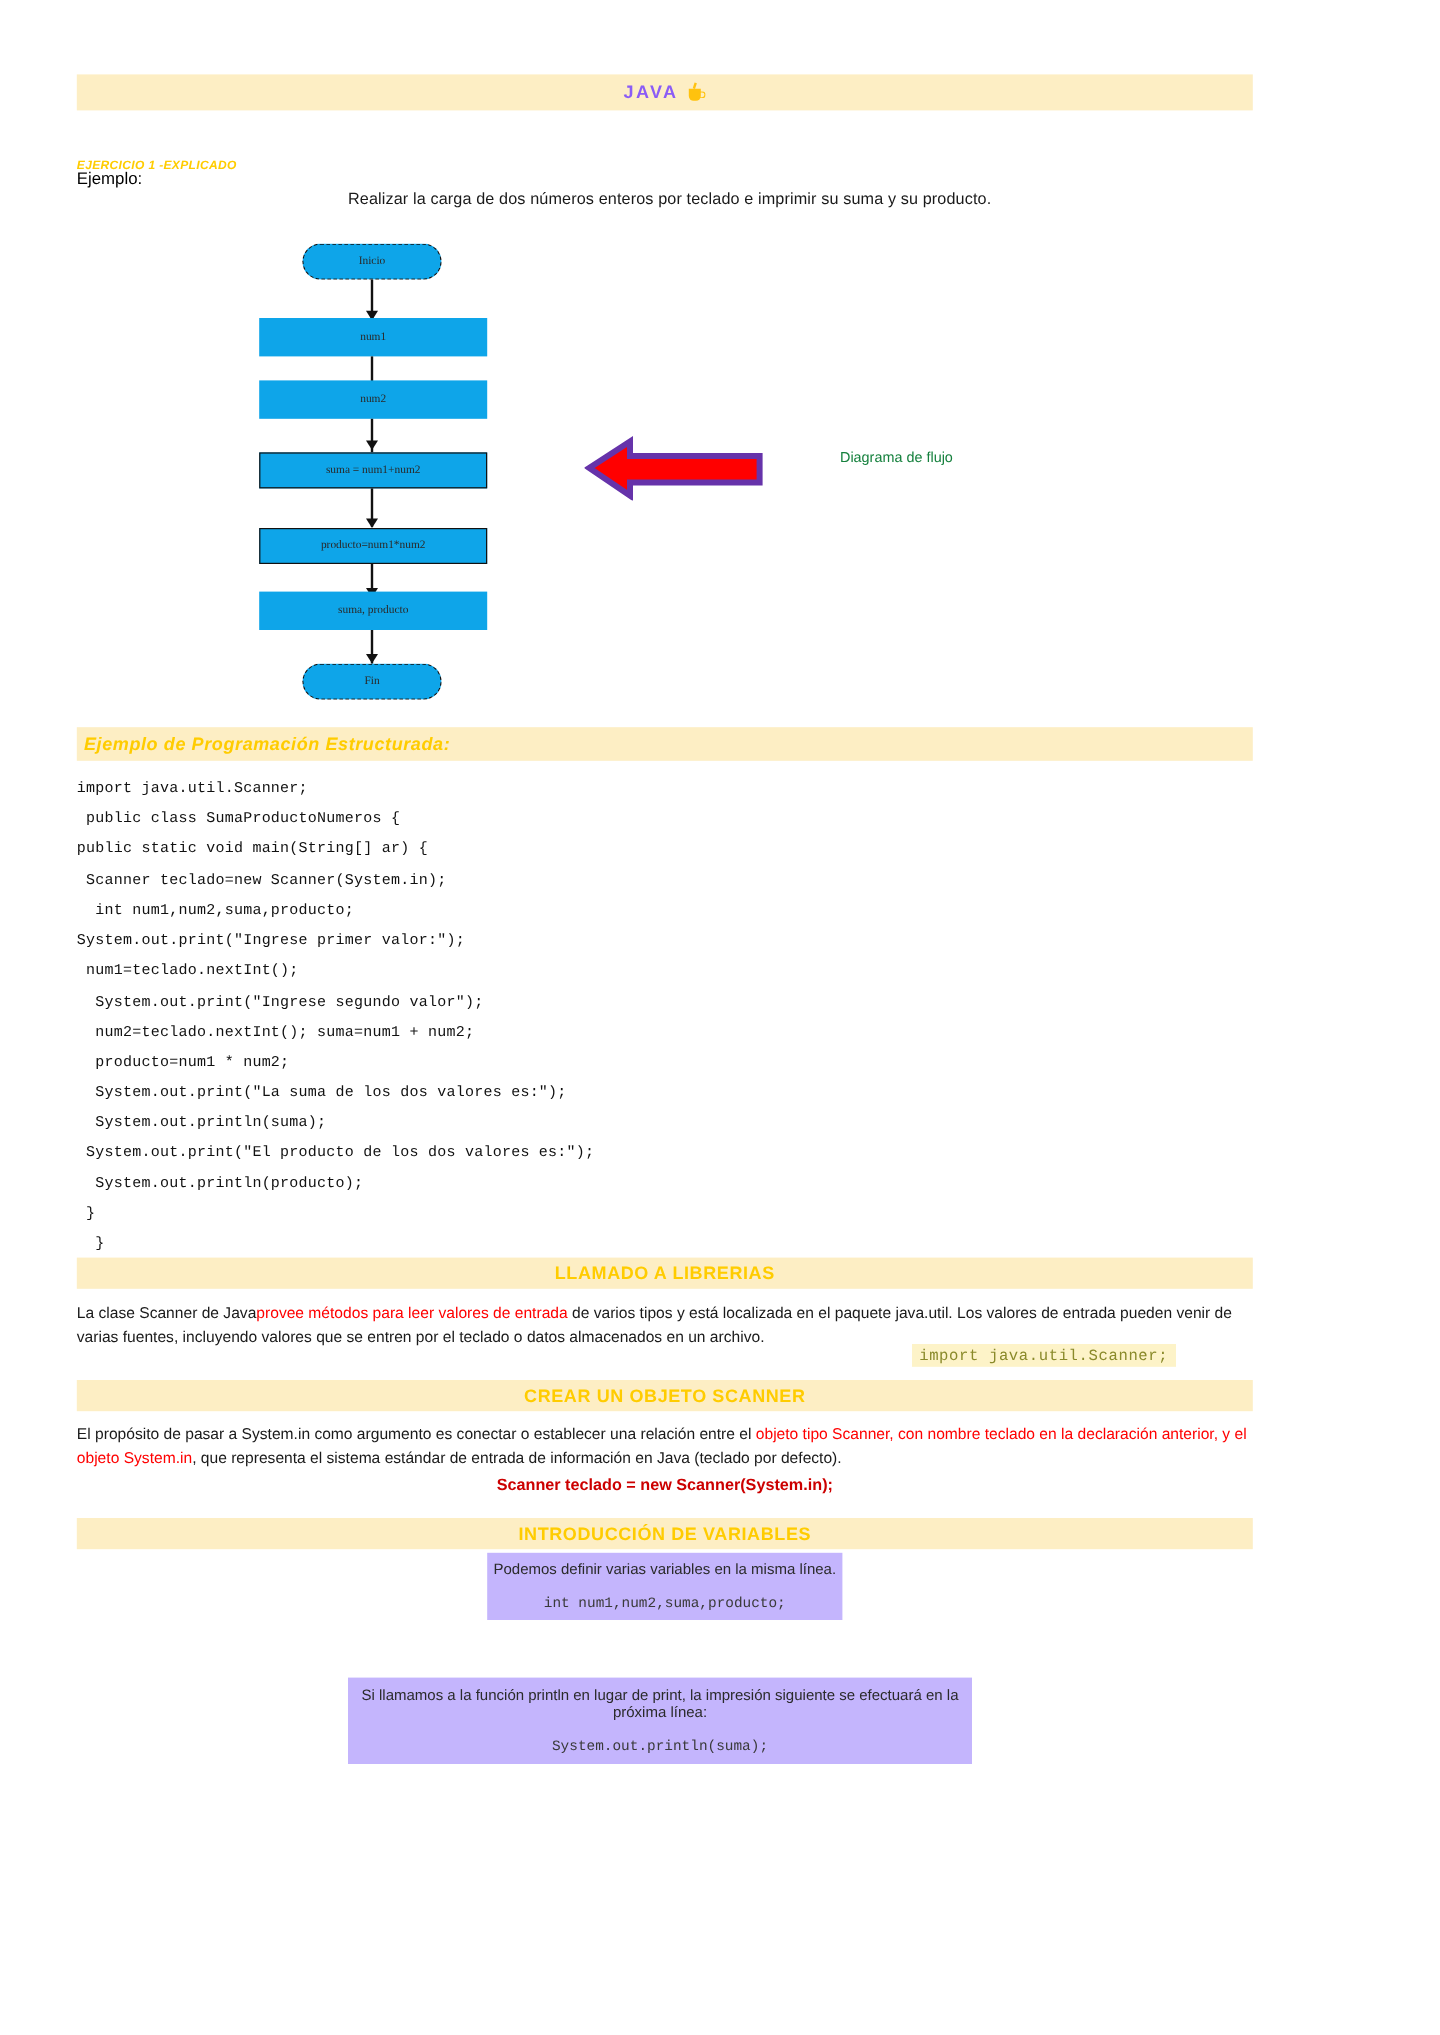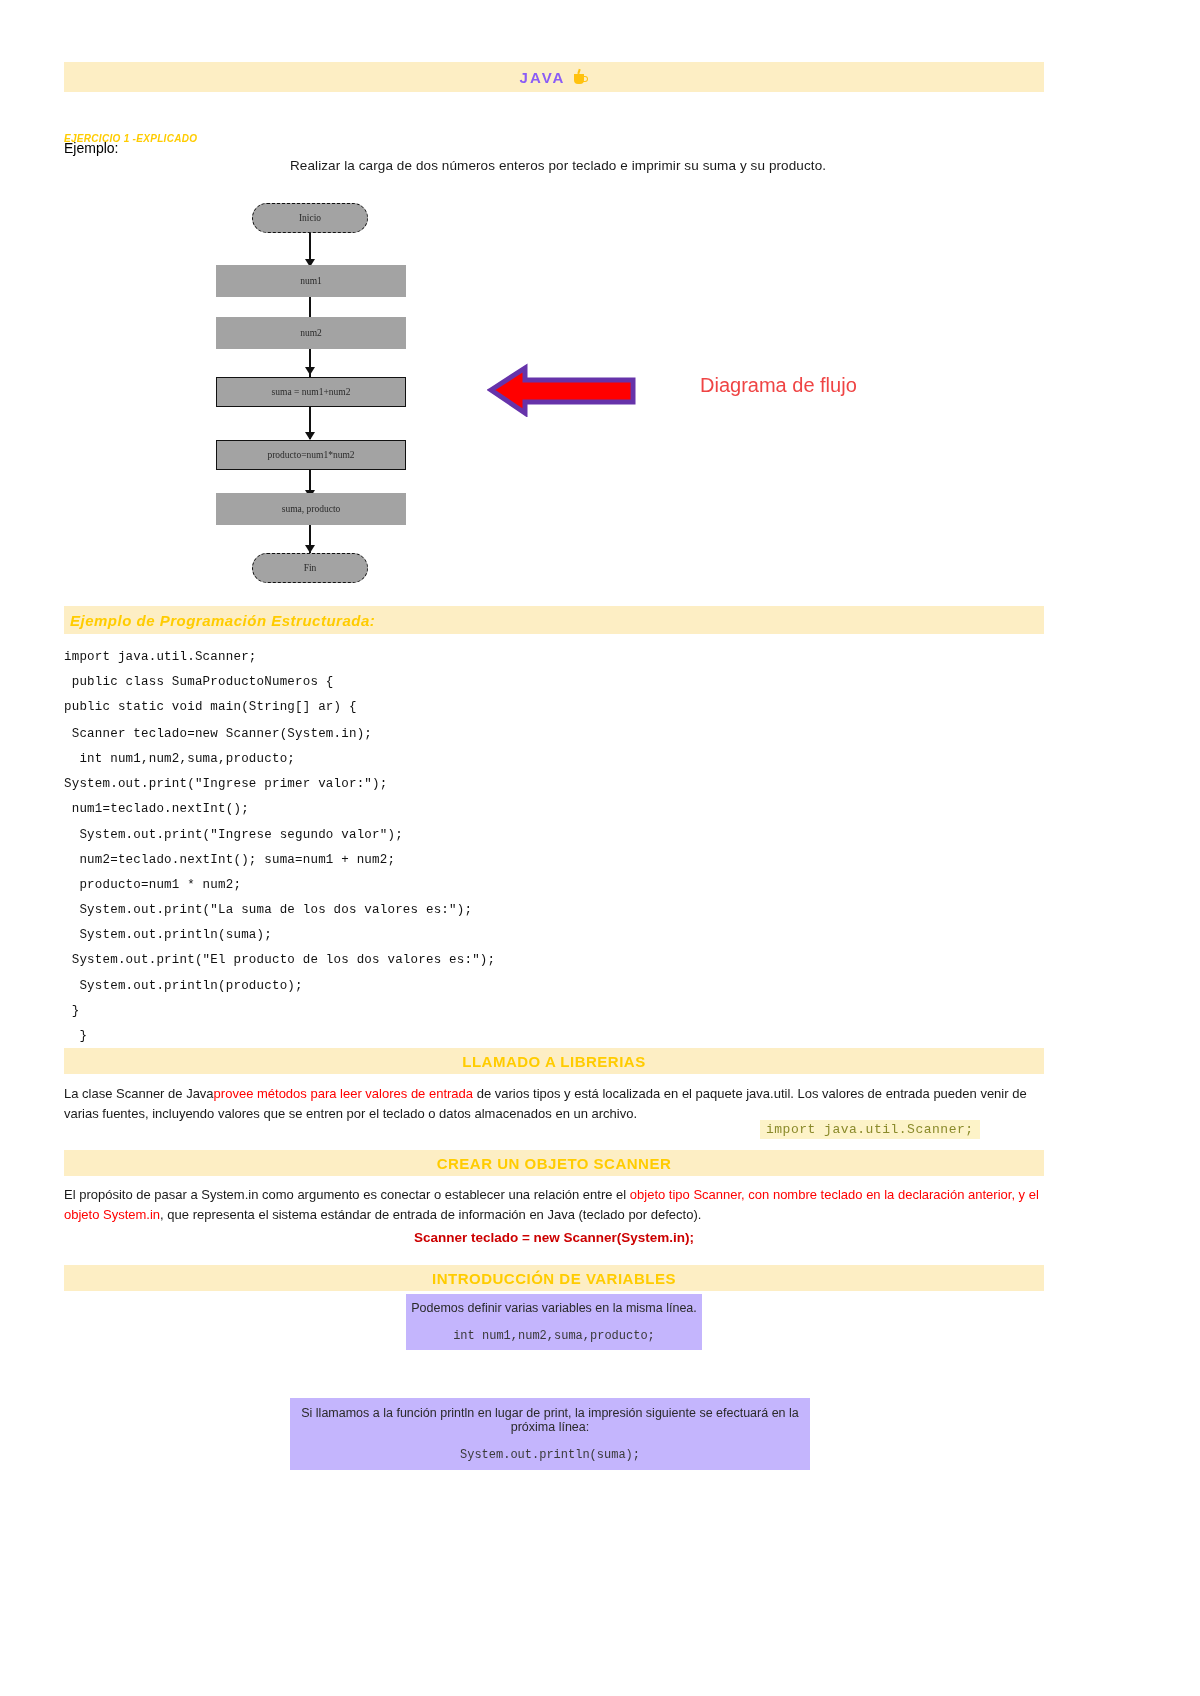--- a/index.html
+++ b/index.html
@@ -77,21 +77,21 @@
   .ejemplo-text {
     position: absolute; left: 290px; top: 158px;
     font-size: 13.5px; color: #1a1a1a;
     letter-spacing: .1px;
   }
 
   
   .flow { position: absolute; left: 200px; top: 195px; width: 230px; height: 390px; }
   .fnode {
     position: absolute;
-    background: #a3a3a3;
+    background: #0ea5e9;
     font-size: 9.5px;
     color: #2a2a2a;
     display: flex; align-items: center; justify-content: center;
     font-family: "Liberation Serif", serif;
     white-space: nowrap;
   }
   .term {
     border: 1.4px dashed #111;
     border-radius: 22px;
     height: 30px;
@@ -111,21 +111,21 @@
     border-left: 5px solid transparent;
     border-right: 5px solid transparent;
     border-top: 8px solid #111;
   }
 
   
   .redarrow { position: absolute; left: 487px; top: 362px; }
 
   .diagrama-label {
     position: absolute; left: 700px; top: 374px;
-    font-size: 20px; color: #ef4444;
+    font-size: 12px; color: #15803d;
   }
 
   
   .code {
     position: absolute; left: 64px;
     font-family: "Liberation Mono", monospace;
     font-size: 12.5px;
     color: #111;
     white-space: pre;
     letter-spacing: .2px;

